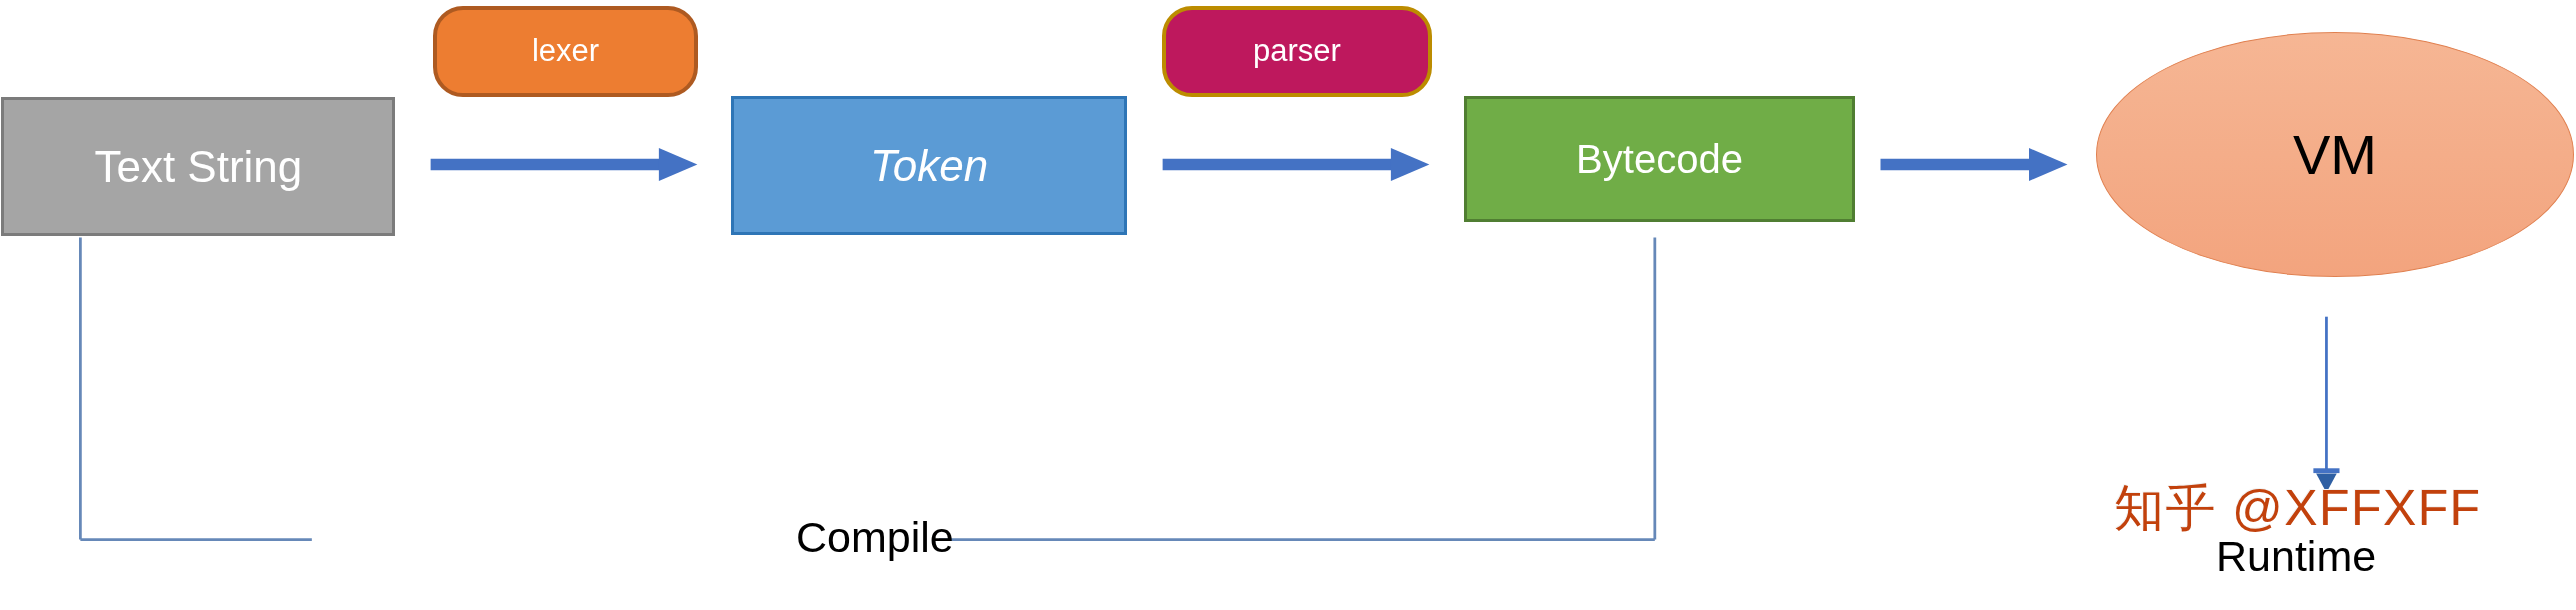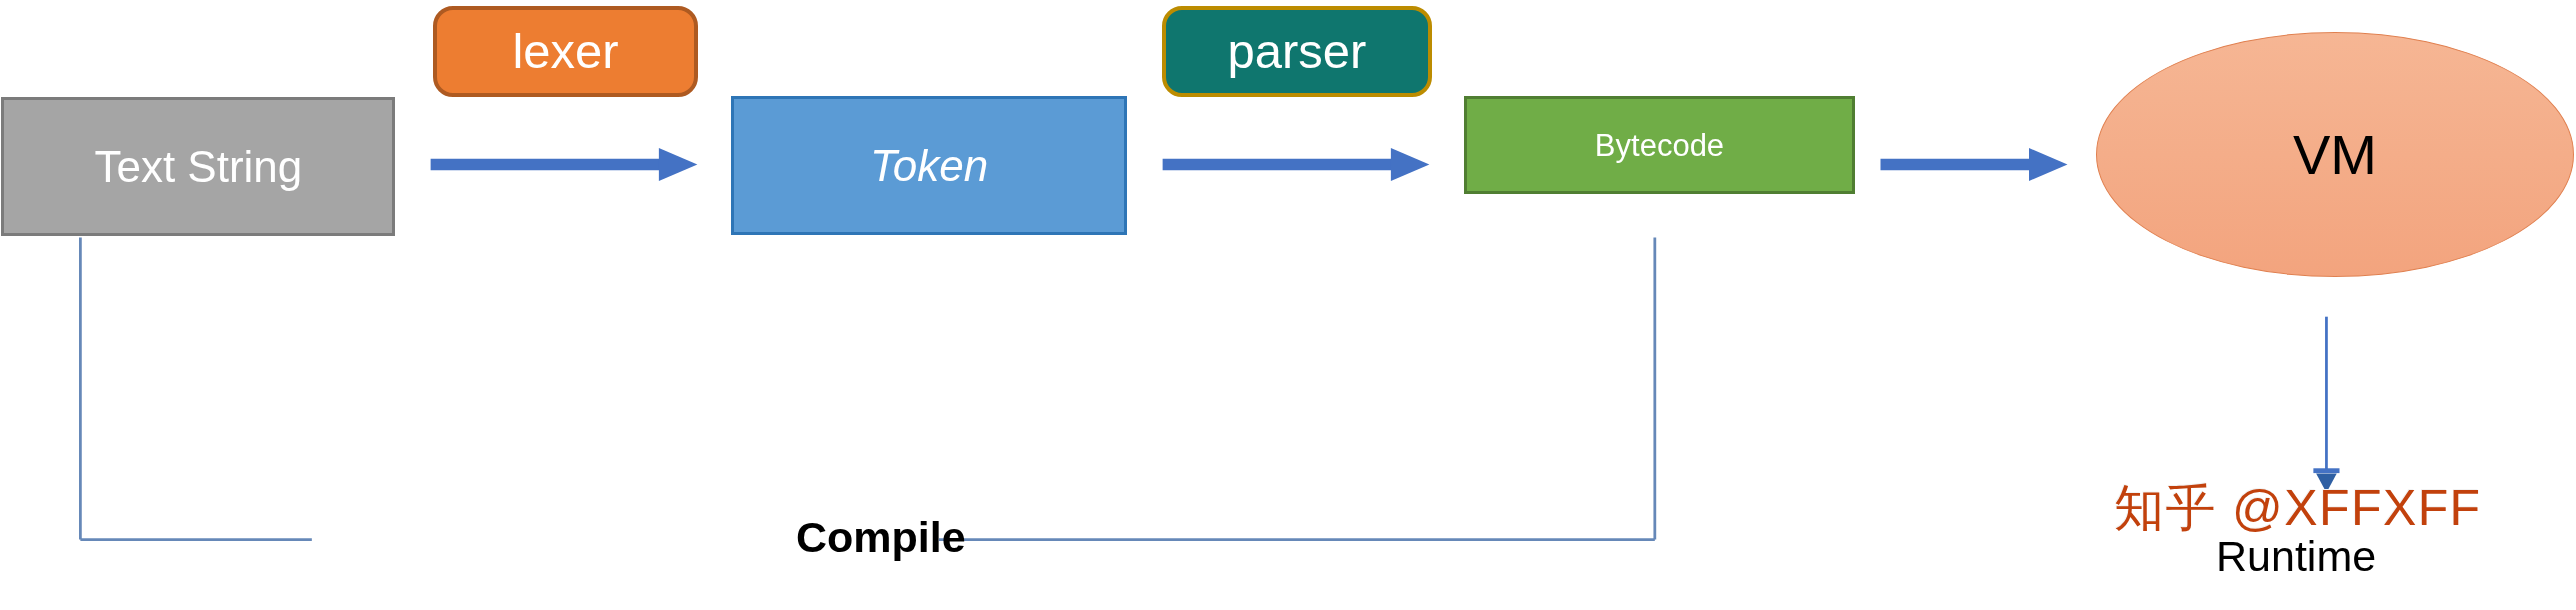--- a/index.html
+++ b/index.html
@@ -53,25 +53,25 @@
     color: #ffffff;
     font-size: 44px;
     font-style: italic;
   }
 
   
   .node-bytecode {
     left: 1464px;
     top: 96px;
     width: 391px;
-    height: 98px;
+    height: 126px;
     background: #70ad47;
     border: 3.5px solid #507e32;
     color: #ffffff;
-    font-size: 31px;
+    font-size: 40px;
   }
 
   
   .node-vm {
     left: 2096px;
     top: 32px;
     width: 478px;
     height: 245px;
     border-radius: 50%;
     background: linear-gradient(180deg, #f6b694 0%, #f4ad89 50%, #f3a47e 100%);
@@ -80,39 +80,39 @@
     font-size: 56px;
   }
 
   
   .chip {
     position: absolute;
     display: flex;
     align-items: center;
     justify-content: center;
     box-sizing: border-box;
-    border-radius: 20px;
-    color: #ffffff;
-    font-size: 49px;
+    border-radius: 30px;
+    color: #ffffff;
+    font-size: 31px;
     white-space: nowrap;
   }
   .chip-lexer {
     left: 433px;
     top: 5.5px;
     width: 265px;
     height: 91px;
     background: #ed7d31;
     border: 4.2px solid #ae5a21;
   }
   .chip-parser {
     left: 1162px;
     top: 5.5px;
     width: 270px;
     height: 91px;
-    background: #0f766e;
+    background: #be185d;
     border: 4.2px solid #bc8c00;
   }
 
   
   .arrow {
     position: absolute;
     height: 55px;
     top: 137px;
   }
   .arrow svg { display: block; }
@@ -141,21 +141,21 @@
   }
   .runtime-connector svg { display: block; }
 
   
   .phase-label {
     position: absolute;
     color: #000000;
     font-size: 43px;
     white-space: nowrap;
   }
-  .label-compile { left: 796px; top: 513px; font-weight: bold; }
+  .label-compile { left: 796px; top: 513px; }
   .label-runtime { left: 2216px; top: 532px; }
 
   
   .watermark {
     position: absolute;
     left: 2114px;
     top: 475px;
     font-size: 50px;
     color: #c2410c;
     letter-spacing: 1.4px;

